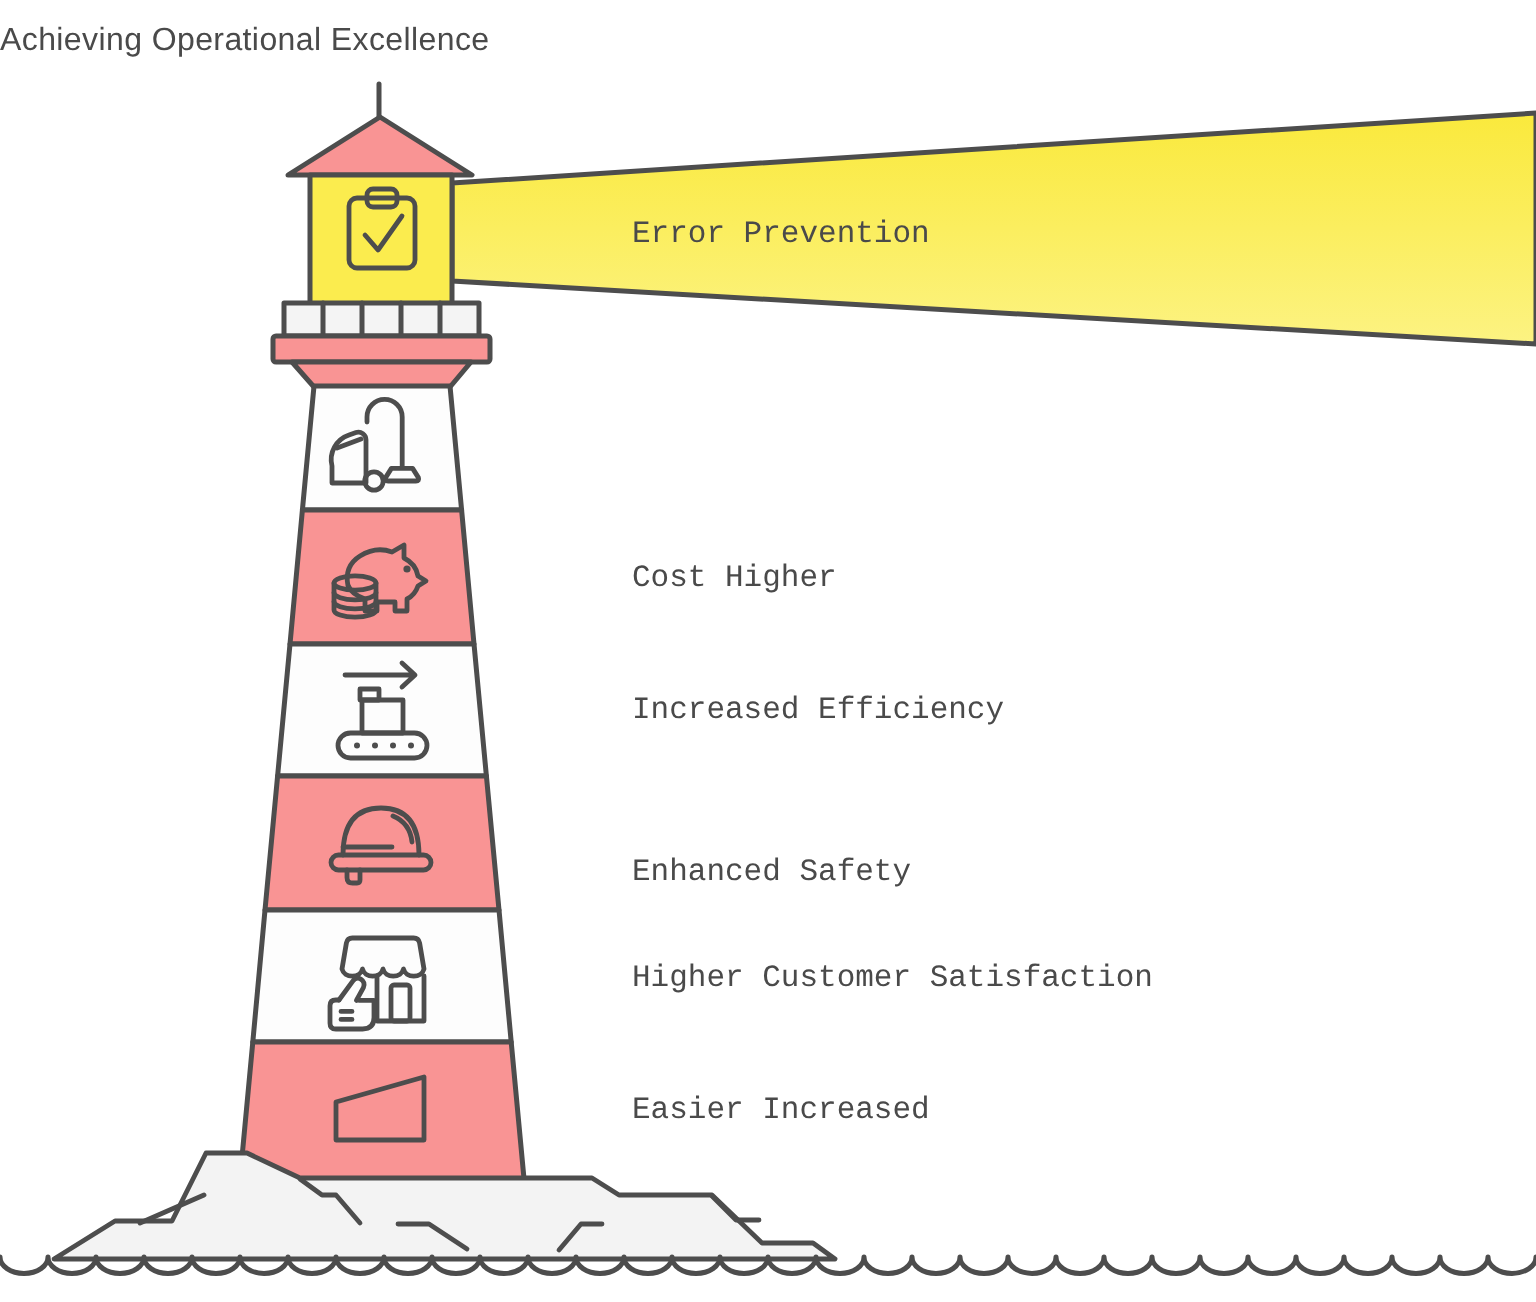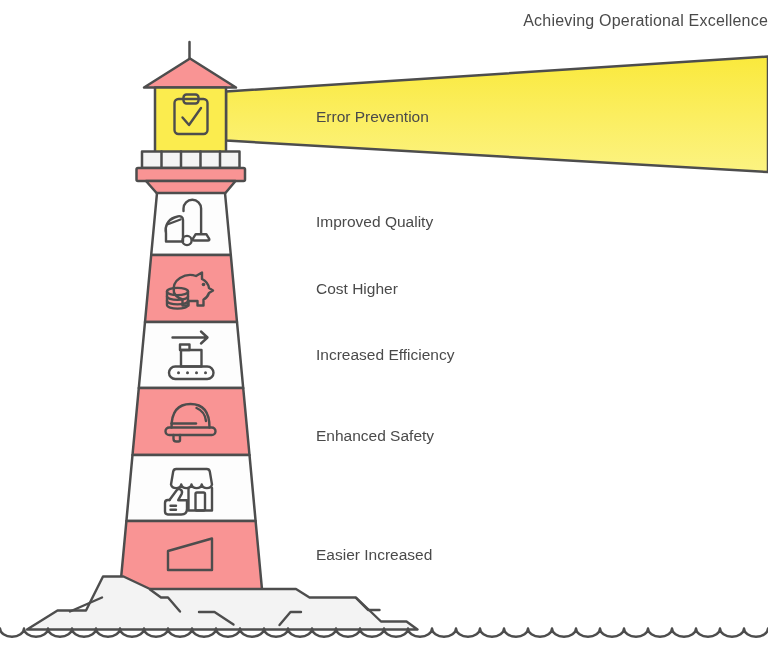--- a/index.html
+++ b/index.html
@@ -14,23 +14,23 @@
   .ic{fill:none;stroke:var(--outline);stroke-width:2.4;stroke-linecap:round;stroke-linejoin:round;}
   .fill-pink{fill:var(--pink);stroke:var(--outline);stroke-width:2.5;stroke-linejoin:round;}
   .fill-yellow{fill:var(--yellow);stroke:var(--outline);stroke-width:2.5;stroke-linejoin:round;}
   .fill-white{fill:var(--white-stripe);stroke:var(--outline);stroke-width:2.5;stroke-linejoin:round;}
   .fill-railing{fill:var(--railing);stroke:var(--outline);stroke-width:2.5;stroke-linejoin:round;}
   .fill-rock{fill:var(--rock);stroke:var(--outline);stroke-width:2.4;stroke-linecap:round;stroke-linejoin:round;}
   .beam{fill:url(#beamGrad);stroke:var(--outline);stroke-width:2.5;stroke-linejoin:round;}
   .stop-top{stop-color:var(--beam-top);}
   .stop-bot{stop-color:var(--beam-bottom);}
   .dot{fill:var(--outline);stroke:none;}
-  .title{position:absolute;left:0;right:0;top:12px;text-align:right;font-size:16px;
+  .title{position:absolute;left:0;right:0;top:12px;text-align:left;font-size:16px;
          color:var(--text);letter-spacing:.2px;}
-  .lbl{position:absolute;left:316px;font-size:15.5px;color:var(--text);white-space:nowrap;}
+  .lbl{position:absolute;left:316px;font-size:15.5px;color:var(--text);white-space:nowrap;font-family:Liberation Mono, monospace;}
 </style>
 </head>
 <body>
 
 <div class="stage">
 
 <svg width="768" height="651" viewBox="0 0 768 651">
   <defs>
     <linearGradient id="beamGrad" x1="0" y1="0" x2="0" y2="1">
       <stop class="stop-top" offset="0"></stop>
@@ -127,19 +127,19 @@
 
   <g>
     <path fill="#ffffff" stroke="none" d="M0,628.5 a12,8.2 0 0 0 24,0 a12,8.2 0 0 0 24,0 a12,8.2 0 0 0 24,0 a12,8.2 0 0 0 24,0 a12,8.2 0 0 0 24,0 a12,8.2 0 0 0 24,0 a12,8.2 0 0 0 24,0 a12,8.2 0 0 0 24,0 a12,8.2 0 0 0 24,0 a12,8.2 0 0 0 24,0 a12,8.2 0 0 0 24,0 a12,8.2 0 0 0 24,0 a12,8.2 0 0 0 24,0 a12,8.2 0 0 0 24,0 a12,8.2 0 0 0 24,0 a12,8.2 0 0 0 24,0 a12,8.2 0 0 0 24,0 a12,8.2 0 0 0 24,0 a12,8.2 0 0 0 24,0 a12,8.2 0 0 0 24,0 a12,8.2 0 0 0 24,0 a12,8.2 0 0 0 24,0 a12,8.2 0 0 0 24,0 a12,8.2 0 0 0 24,0 a12,8.2 0 0 0 24,0 a12,8.2 0 0 0 24,0 a12,8.2 0 0 0 24,0 a12,8.2 0 0 0 24,0 a12,8.2 0 0 0 24,0 a12,8.2 0 0 0 24,0 a12,8.2 0 0 0 24,0 a12,8.2 0 0 0 24,0 V651 H0 Z"></path>
     <path class="ln" d="M0,628.5 a12,8.2 0 0 0 24,0 a12,8.2 0 0 0 24,0 a12,8.2 0 0 0 24,0 a12,8.2 0 0 0 24,0 a12,8.2 0 0 0 24,0 a12,8.2 0 0 0 24,0 a12,8.2 0 0 0 24,0 a12,8.2 0 0 0 24,0 a12,8.2 0 0 0 24,0 a12,8.2 0 0 0 24,0 a12,8.2 0 0 0 24,0 a12,8.2 0 0 0 24,0 a12,8.2 0 0 0 24,0 a12,8.2 0 0 0 24,0 a12,8.2 0 0 0 24,0 a12,8.2 0 0 0 24,0 a12,8.2 0 0 0 24,0 a12,8.2 0 0 0 24,0 a12,8.2 0 0 0 24,0 a12,8.2 0 0 0 24,0 a12,8.2 0 0 0 24,0 a12,8.2 0 0 0 24,0 a12,8.2 0 0 0 24,0 a12,8.2 0 0 0 24,0 a12,8.2 0 0 0 24,0 a12,8.2 0 0 0 24,0 a12,8.2 0 0 0 24,0 a12,8.2 0 0 0 24,0 a12,8.2 0 0 0 24,0 a12,8.2 0 0 0 24,0 a12,8.2 0 0 0 24,0 a12,8.2 0 0 0 24,0"></path>
   </g>
 </svg>
 
 <div class="title">Achieving Operational Excellence</div>
 
 <div class="lbl" style="top:108px">Error Prevention</div>
-<div class="lbl" style="top:213px">Improved Quality</div>
 <div class="lbl" style="top:280px">Cost Higher</div>
 <div class="lbl" style="top:346px">Increased Efficiency</div>
 <div class="lbl" style="top:427px">Enhanced Safety</div>
+<div class="lbl" style="top:480px">Higher Customer Satisfaction</div>
 <div class="lbl" style="top:546px">Easier Increased</div>
 
 </div>
 
 </body></html>

